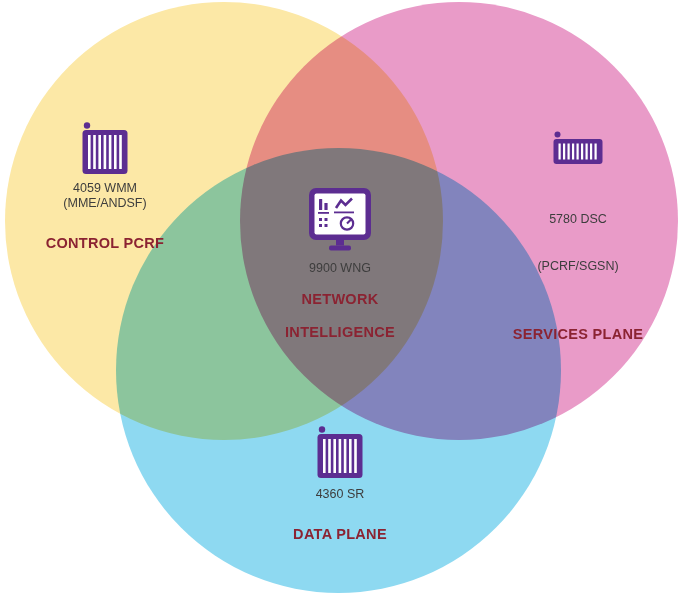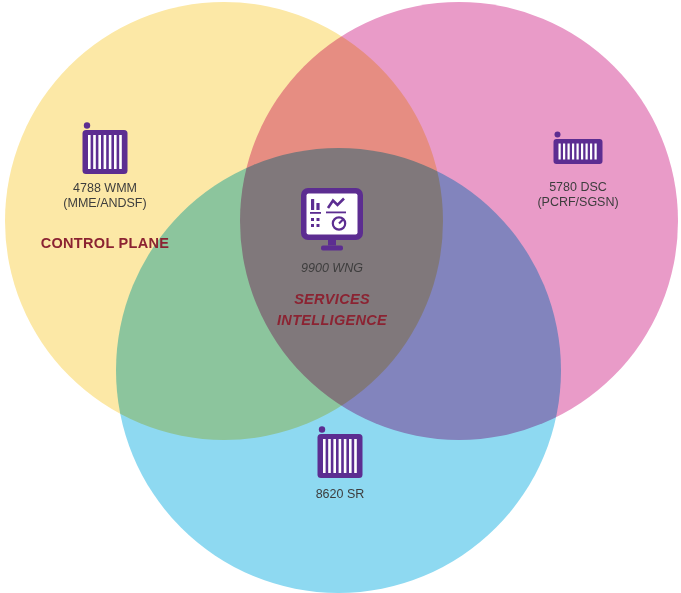--- a/index.html
+++ b/index.html
@@ -77,48 +77,49 @@
           <rect x="6" y="14" width="2.6" height="34"></rect>
           <rect x="11.2" y="14" width="2.6" height="34"></rect>
           <rect x="16.4" y="14" width="2.6" height="34"></rect>
           <rect x="21.6" y="14" width="2.6" height="34"></rect>
           <rect x="26.8" y="14" width="2.6" height="34"></rect>
           <rect x="32" y="14" width="2.6" height="34"></rect>
           <rect x="37.2" y="14" width="2.6" height="34"></rect>
         </g>
       </svg>
     </span>
-    <div class="device-name mt6">4788 WMM</div>
+    <div class="device-name mt6">4059 WMM</div>
     <div class="device-sub">(MME/ANDSF)</div>
-    <div class="plane-label mt24">CONTROL PLANE</div>
+    <div class="plane-label mt24">CONTROL PCRF</div>
   </div>
 
-  <div class="group" style="left:498px; top:131px; width:160px;">
+  <div class="group" style="left:498px; top:131px; width:160px;gap:32px;">
     <span class="icon">
       <svg width="50" height="34" viewBox="0 0 50 34" aria-hidden="true">
         <circle cx="4.5" cy="3.5" r="3" fill="currentColor"></circle>
         <rect x="0.5" y="8" width="49" height="25" rx="3" fill="currentColor"></rect>
         <g fill="#ffffff">
           <rect x="5.5" y="12.5" width="2.2" height="16"></rect>
           <rect x="10" y="12.5" width="2.2" height="16"></rect>
           <rect x="14.5" y="12.5" width="2.2" height="16"></rect>
           <rect x="19" y="12.5" width="2.2" height="16"></rect>
           <rect x="23.5" y="12.5" width="2.2" height="16"></rect>
           <rect x="28" y="12.5" width="2.2" height="16"></rect>
           <rect x="32.5" y="12.5" width="2.2" height="16"></rect>
           <rect x="37" y="12.5" width="2.2" height="16"></rect>
           <rect x="41.5" y="12.5" width="2.2" height="16"></rect>
         </g>
       </svg>
     </span>
     <div class="device-name mt15">5780 DSC</div>
     <div class="device-sub">(PCRF/SGSN)</div>
+    <div class="plane-label mt20">SERVICES PLANE</div>
   </div>
 
-  <div class="group" style="left:252px; top:187px; width:160px;font-style:italic;">
+  <div class="group" style="left:260px; top:187px; width:160px;">
     <span class="icon">
       <svg width="64" height="66" viewBox="0 0 64 66" aria-hidden="true">
         <rect x="1" y="1" width="62" height="52" rx="7" fill="currentColor"></rect>
         <rect x="6.5" y="6.5" width="51" height="41" rx="2" fill="#ffffff"></rect>
         <g fill="currentColor">
           <rect x="11" y="12" width="3.2" height="11" rx="0.5"></rect>
           <rect x="16.4" y="16" width="3.2" height="7" rx="0.5"></rect>
           <rect x="10" y="25" width="11" height="1.8"></rect>
           <rect x="11" y="31" width="3" height="3"></rect>
           <rect x="16.5" y="31" width="3" height="3"></rect>
@@ -127,36 +128,37 @@
         </g>
         <polyline points="28,21 33,13.5 37.5,18 44,11.5" stroke="currentColor" stroke-width="2.6" fill="none"></polyline>
         <rect x="26" y="24.5" width="20" height="1.8" fill="currentColor"></rect>
         <circle cx="39" cy="36.5" r="6.2" stroke="currentColor" stroke-width="2.2" fill="none"></circle>
         <line x1="39" y1="36.5" x2="43.5" y2="32" stroke="currentColor" stroke-width="2.2"></line>
         <rect x="28" y="53" width="8" height="5.5" fill="currentColor"></rect>
         <rect x="21" y="58.5" width="22" height="5" rx="2" fill="currentColor"></rect>
       </svg>
     </span>
     <div class="device-name mt8">9900 WNG</div>
-    <div class="plane-label mt15">SERVICES</div>
-    <div class="plane-label" style="margin-top:4px;">INTELLIGENCE</div>
+    <div class="plane-label mt15">NETWORK</div>
+    <div class="plane-label" style="margin-top:16px;">INTELLIGENCE</div>
   </div>
 
   <div class="group" style="left:255px; top:425px; width:170px;">
     <span class="icon">
       <svg width="46" height="54" viewBox="0 0 46 54" aria-hidden="true">
         <circle cx="5" cy="4.5" r="3.2" fill="currentColor"></circle>
         <rect x="0.5" y="9" width="45" height="44" rx="3.5" fill="currentColor"></rect>
         <g fill="#ffffff">
           <rect x="6" y="14" width="2.6" height="34"></rect>
           <rect x="11.2" y="14" width="2.6" height="34"></rect>
           <rect x="16.4" y="14" width="2.6" height="34"></rect>
           <rect x="21.6" y="14" width="2.6" height="34"></rect>
           <rect x="26.8" y="14" width="2.6" height="34"></rect>
           <rect x="32" y="14" width="2.6" height="34"></rect>
           <rect x="37.2" y="14" width="2.6" height="34"></rect>
         </g>
       </svg>
     </span>
-    <div class="device-name mt8">8620 SR</div>
+    <div class="device-name mt8">4360 SR</div>
+    <div class="plane-label mt24">DATA PLANE</div>
   </div>
 
 </div>
 
 </body></html>

